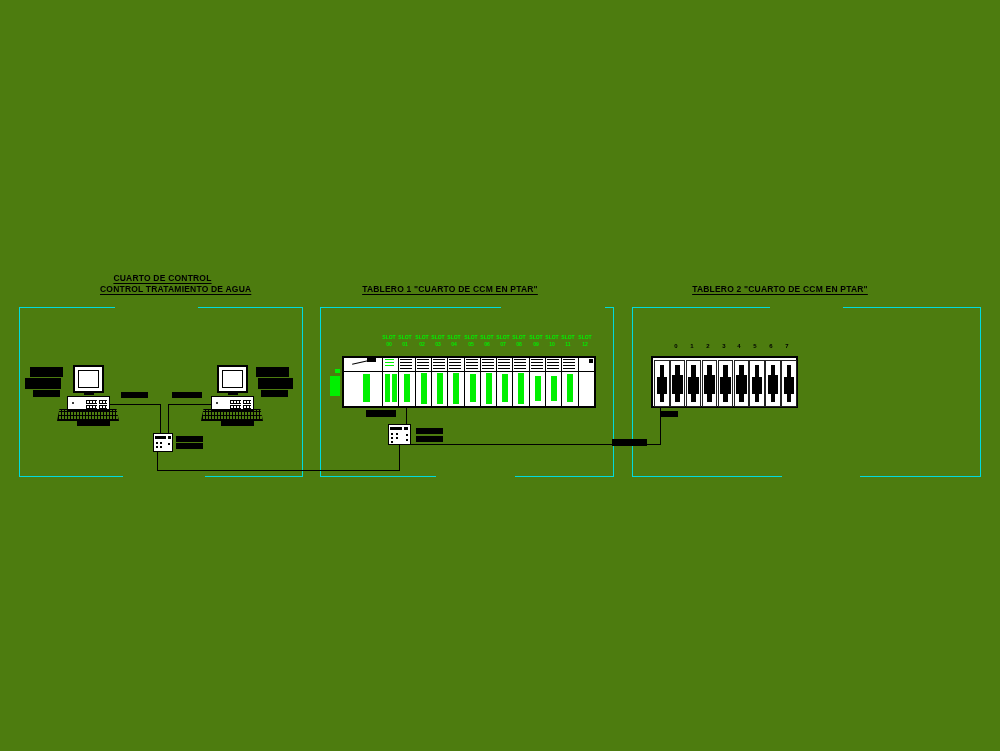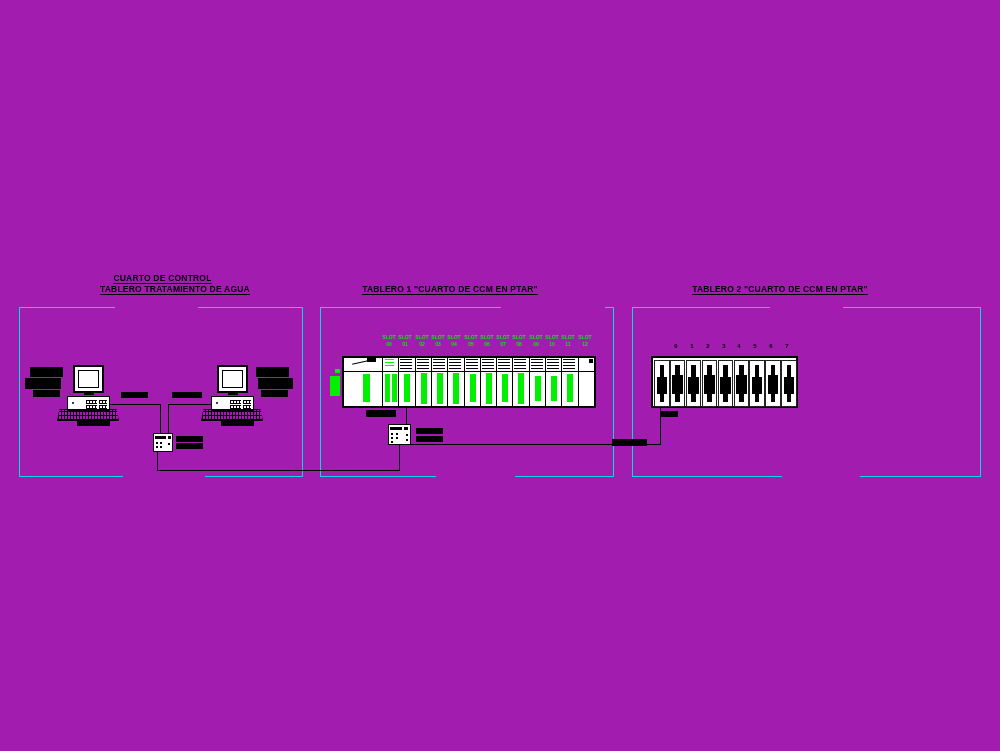--- a/index.html
+++ b/index.html
@@ -2,21 +2,21 @@
 <html><head>
 <meta charset="utf-8">
 <style>
   :root{
     --cyan:#00dcdc;
     --green:#00f000;
     --ink:#000000;
   }
   html,body{margin:0;padding:0;background:#ffffff;}
   .canvas{
-    position:relative;width:1000px;height:751px;background:#a21caf;overflow:hidden;
+    position:relative;width:1000px;height:751px;background:#4d7c0f;overflow:hidden;
     font-family:"Liberation Sans", sans-serif;color:var(--ink);
   }
   .abs{position:absolute;}
   .blk{background:var(--ink);}
   .cy{background:var(--cyan);}
   .grn{background:var(--green);}
   .title{
     font-size:8.5px;font-weight:bold;letter-spacing:.2px;text-align:center;
     text-decoration:underline;text-underline-offset:2px;white-space:nowrap;
   }
@@ -55,21 +55,21 @@
   .t2num{font-size:6px;font-weight:bold;text-align:center;width:14px;}
   .wire{background:var(--ink);}
 </style>
 </head>
 <body>
 
 <div class="canvas">
 
   <div class="abs" style="left:100px;top:273px;width:125px;">
     <span class="title" style="display:block;">CUARTO DE CONTROL</span>
-    <span class="title" style="display:block;margin-top:1px;">TABLERO TRATAMIENTO DE AGUA</span>
+    <span class="title" style="display:block;margin-top:1px;">CONTROL TRATAMIENTO DE AGUA</span>
   </div>
   <div class="abs title" style="left:355px;top:284px;width:190px;">TABLERO 1 "CUARTO DE CCM EN PTAR"</div>
   <div class="abs title" style="left:690px;top:284px;width:180px;">TABLERO 2 "CUARTO DE CCM EN PTAR"</div>
 
   <div>
     <div class="abs cy" style="left:19px;top:307px;width:96px;height:1px;"></div>
     <div class="abs cy" style="left:198px;top:307px;width:104px;height:1px;"></div>
     <div class="abs cy" style="left:19px;top:476px;width:104px;height:1px;"></div>
     <div class="abs cy" style="left:205px;top:476px;width:97px;height:1px;"></div>
     <div class="abs cy" style="left:19px;top:307px;width:1px;height:170px;"></div>

